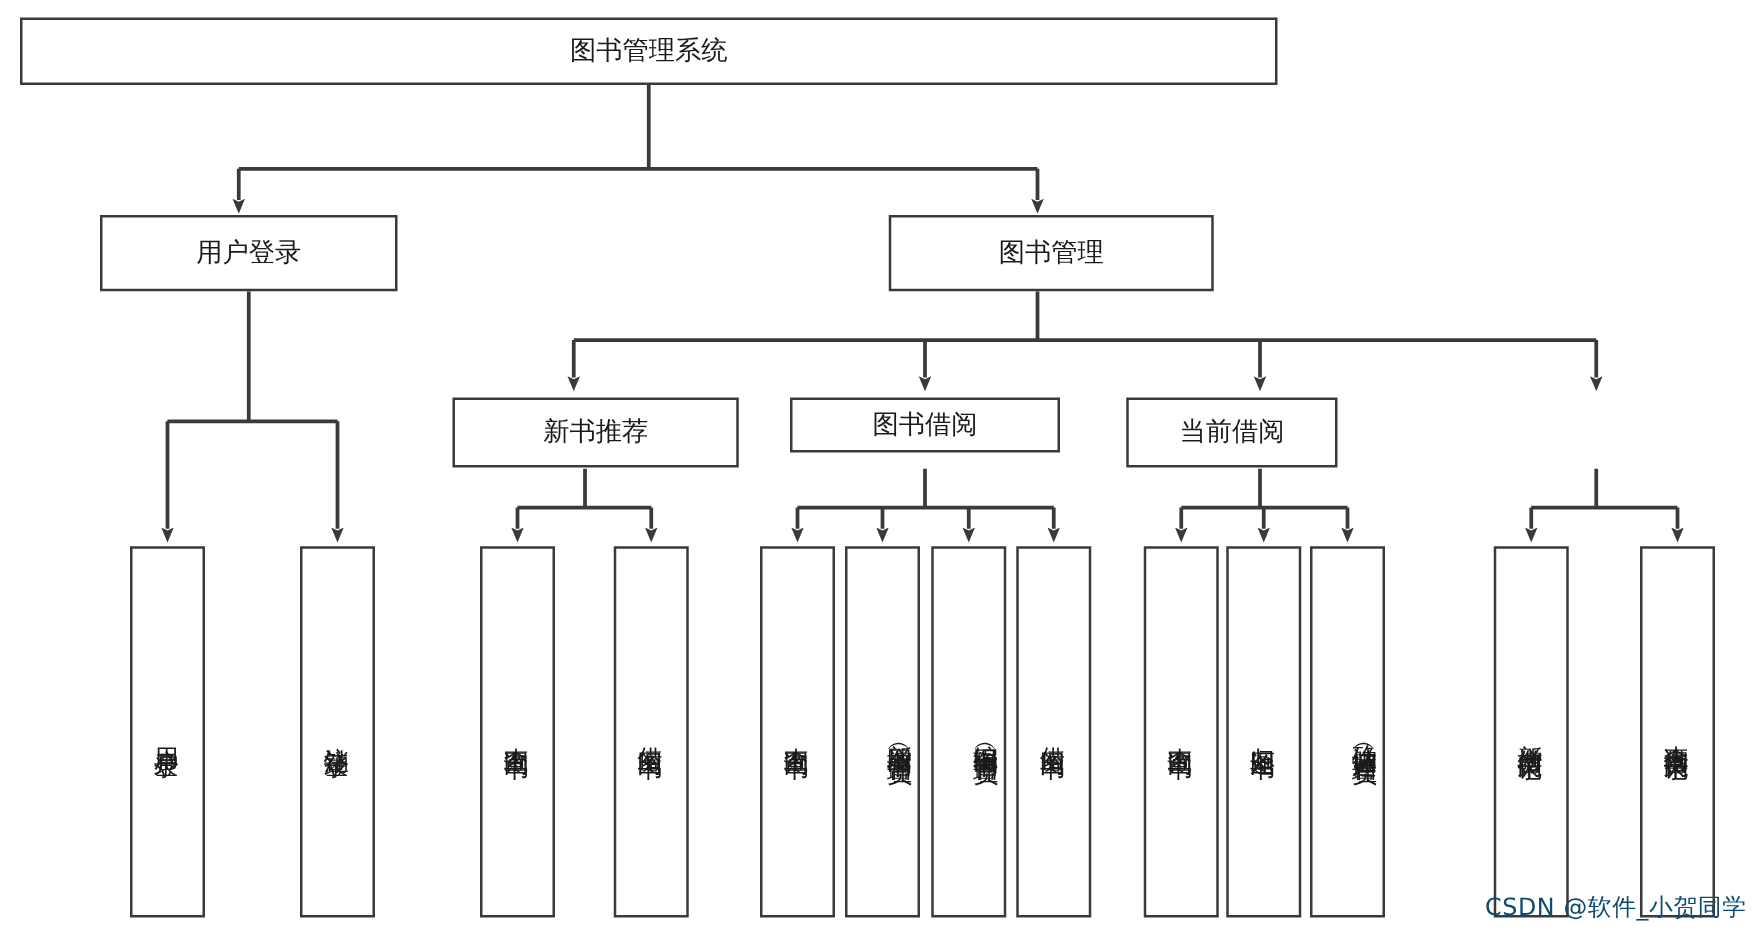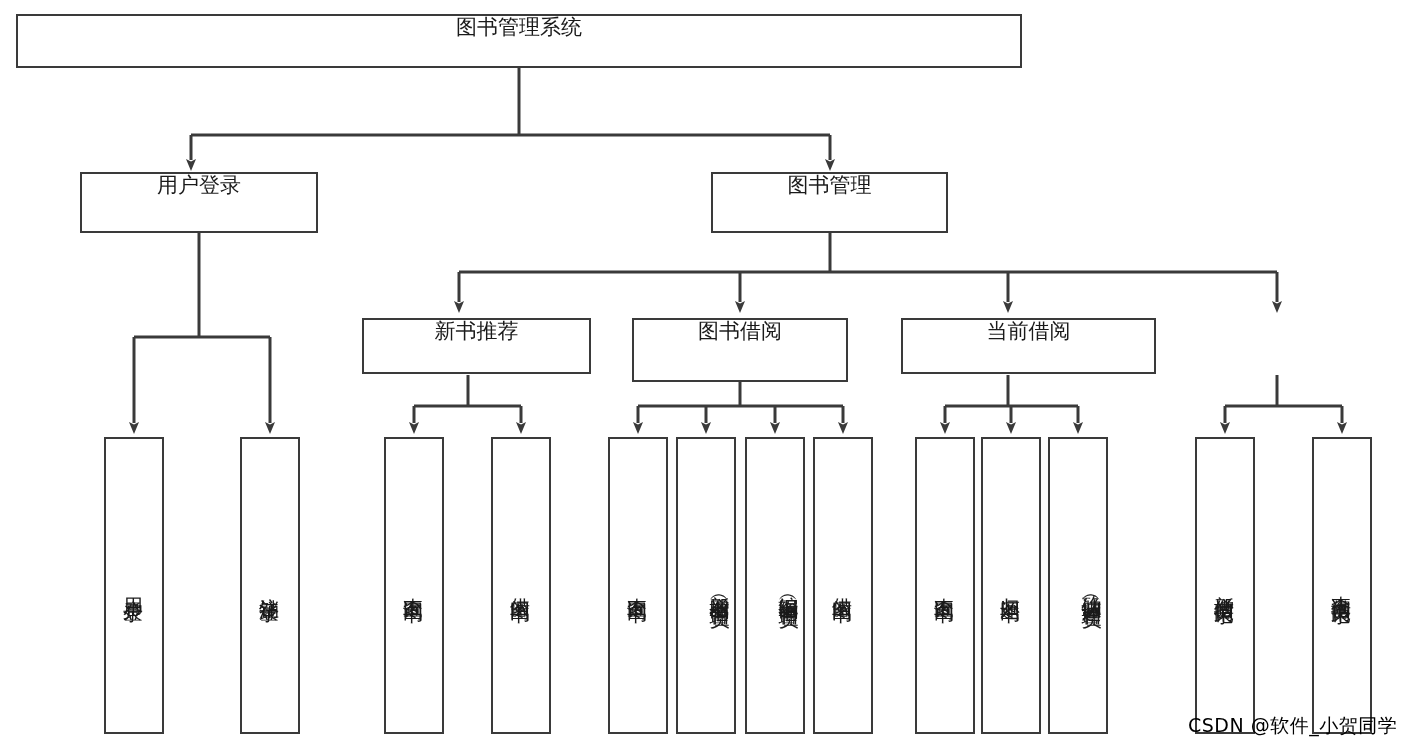--- a/index.html
+++ b/index.html
@@ -10,21 +10,21 @@
     position:relative;
     overflow:hidden;
   }
   #canvas{position:absolute;left:0;top:0;width:1405px;height:747px;}
   .node{
     position:absolute;
     box-sizing:border-box;
     border:2.5px solid #3a3a3a;
     background:#ffffff;
     display:flex;
-    align-items:flex-start;
+    align-items:center;
     justify-content:center;
     color:#1a1a1a;
   }
   .node.h{
     font-size:21px;
     line-height:1.1;
   }
   .node.v{
     font-size:20px;
     writing-mode:vertical-rl;
@@ -34,21 +34,21 @@
     align-items:flex-start;
     justify-content:center;
   }
   .node.v.mid{align-items:center;padding-top:0;}
   .node-label{display:block;white-space:pre;}
   svg.links{position:absolute;left:0;top:0;width:1405px;height:747px;pointer-events:none;}
   .watermark{
     position:absolute;
     left:1188px;top:713px;
     font-size:19px;
-    color:#000000;
+    color:#0c4a6e;
     white-space:nowrap;
     letter-spacing:0.5px;
   }
 </style>
 </head>
 <body>
 
 <div id="canvas">
 
   <svg class="links" viewBox="0 0 1405 747">
@@ -101,31 +101,31 @@
     </g>
   </svg>
 
   <div class="node h" style="left:16px;top:14px;width:1006px;height:54px;">
     <span class="node-label">图书管理系统</span>
   </div>
 
   <div class="node h" style="left:80px;top:172px;width:238px;height:61px;">
     <span class="node-label">用户登录</span>
   </div>
-  <div class="node h" style="left:711px;top:172px;width:237px;height:61px;">
+  <div class="node h" style="left:711px;top:172px;width:260px;height:61px;">
     <span class="node-label">图书管理</span>
   </div>
 
   <div class="node h" style="left:362px;top:318px;width:229px;height:56px;">
     <span class="node-label">新书推荐</span>
   </div>
-  <div class="node h" style="left:632px;top:318px;width:216px;height:64px;">
+  <div class="node h" style="left:632px;top:318px;width:216px;height:44px;">
     <span class="node-label">图书借阅</span>
   </div>
-  <div class="node h" style="left:901px;top:318px;width:255px;height:56px;">
+  <div class="node h" style="left:901px;top:318px;width:169px;height:56px;">
     <span class="node-label">当前借阅</span>
   </div>
 
   <div class="node v mid" style="left:104px;top:437px;width:60px;height:297px;">
     <span class="node-label">用户登录</span>
   </div>
   <div class="node v mid" style="left:240px;top:437px;width:60px;height:297px;">
     <span class="node-label">注销登录</span>
   </div>
 

